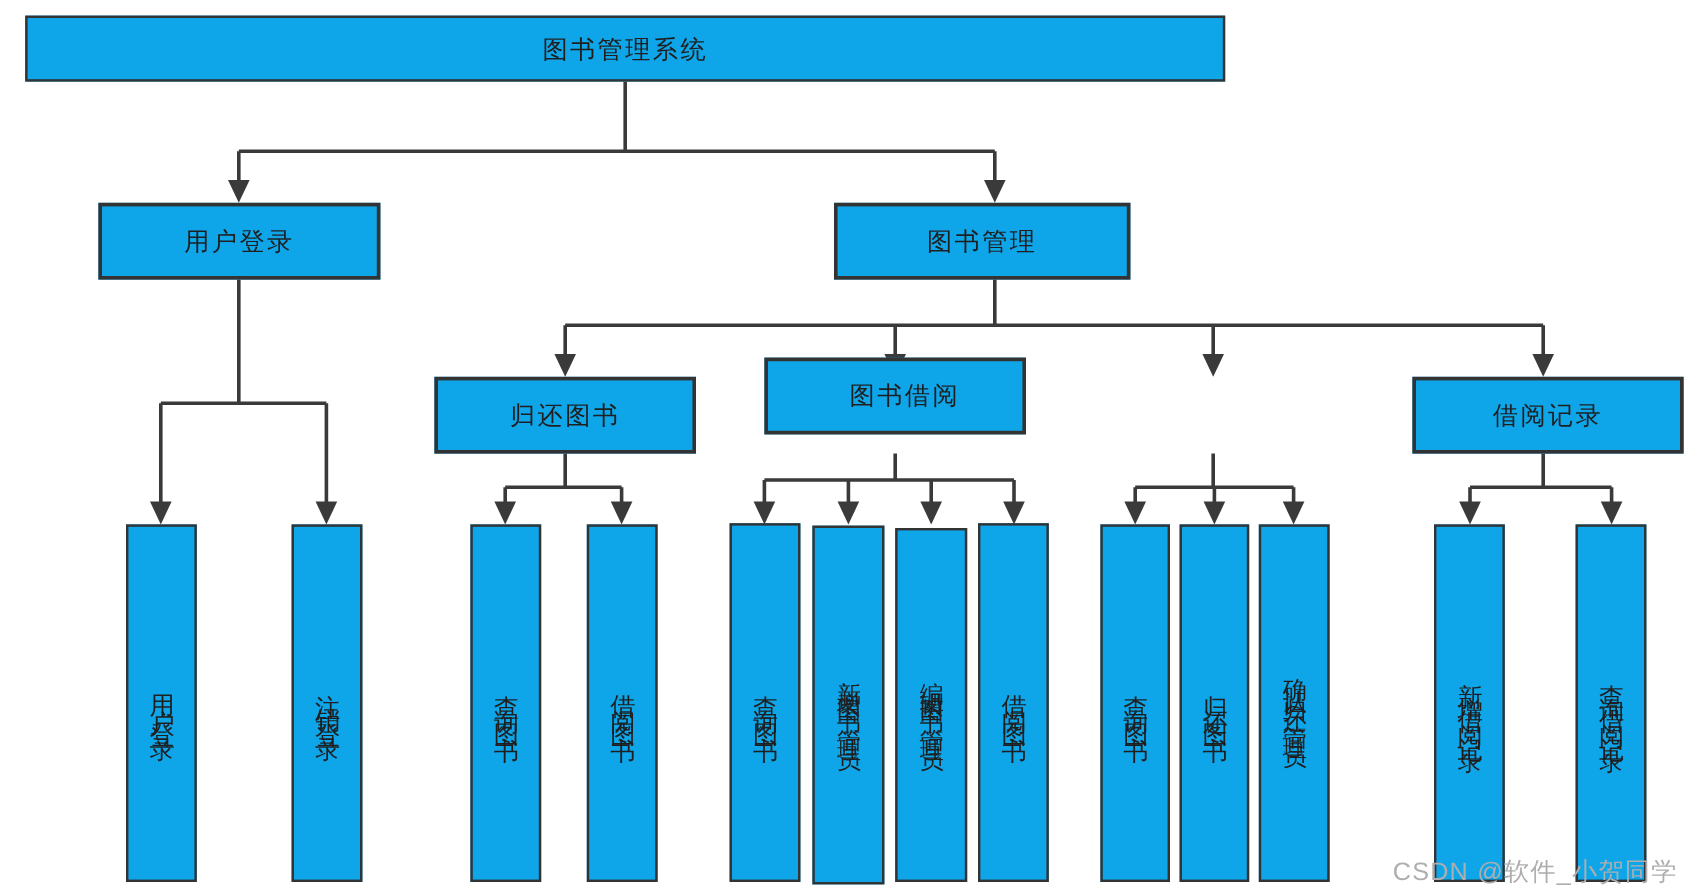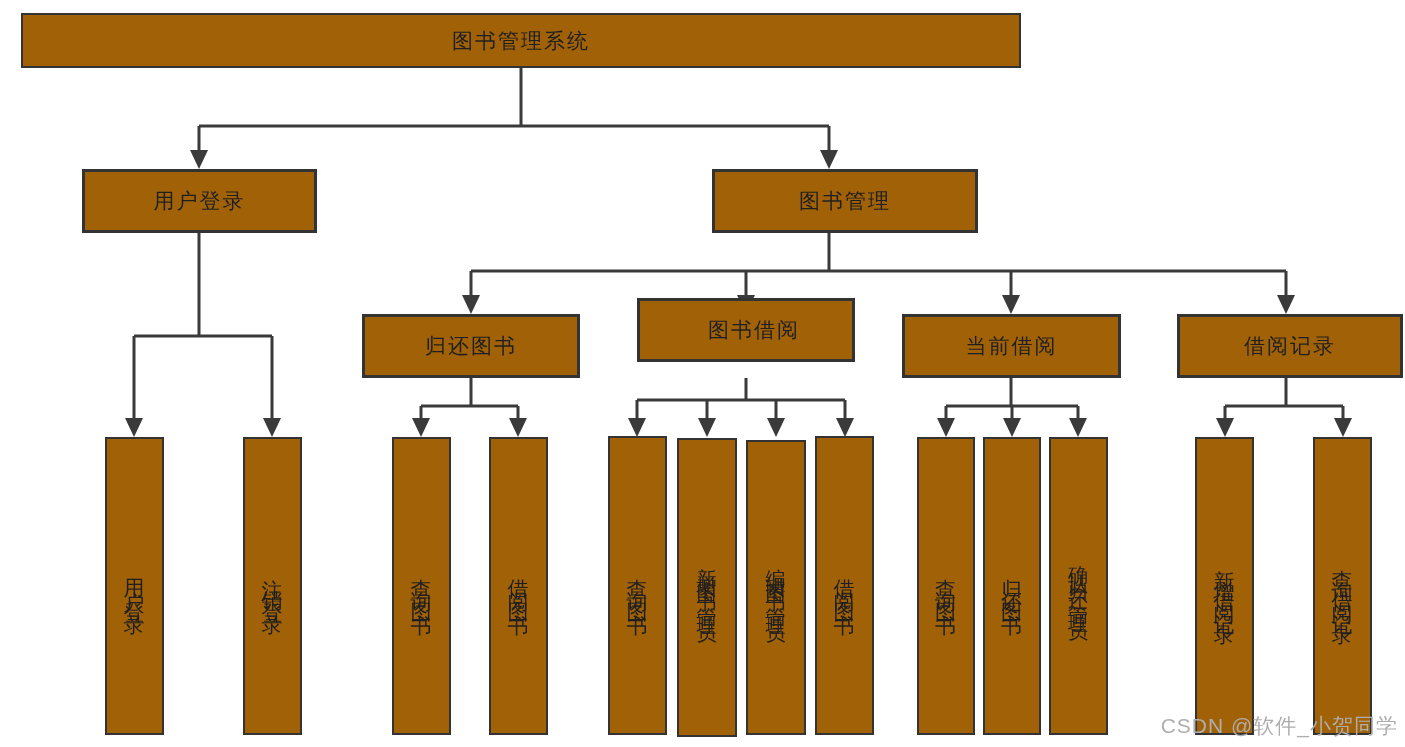--- a/index.html
+++ b/index.html
@@ -18,21 +18,21 @@
   .connectors {
     position: absolute;
     left: 0;
     top: 0;
     width: 1405px;
     height: 747px;
     z-index: 1;
   }
   .node {
     position: absolute;
-    background: #a16207;
+    background: #0ea5e9;
     border: 3px solid #333333;
     box-sizing: border-box;
     display: flex;
     align-items: center;
     justify-content: center;
     color: #1f1f1f;
     font-size: 21px;
     letter-spacing: 2px;
     z-index: 2;
   }
@@ -115,32 +115,29 @@
     </g>
   </svg>
 
   <div class="node root" style="left:21px; top:13px; width:1000px; height:55px;">
     <span>图书管理系统</span>
   </div>
 
   <div class="node" style="left:82px; top:169px; width:235px; height:64px;">
     <span>用户登录</span>
   </div>
-  <div class="node" style="left:712px; top:169px; width:266px; height:64px;">
+  <div class="node" style="left:695px; top:169px; width:247px; height:64px;">
     <span>图书管理</span>
   </div>
 
   <div class="node" style="left:362px; top:314px; width:218px; height:64px;">
     <span>归还图书</span>
   </div>
   <div class="node" style="left:637px; top:298px; width:218px; height:64px;padding-left:16px;">
     <span>图书借阅</span>
-  </div>
-  <div class="node" style="left:902px; top:314px; width:219px; height:64px;">
-    <span>当前借阅</span>
   </div>
   <div class="node" style="left:1177px; top:314px; width:226px; height:64px;">
     <span>借阅记录</span>
   </div>
 
   <div class="node leaf" style="left:105px; top:437px; width:59px; height:298px;">
     <span class="vtext">用户登录</span>
   </div>
   <div class="node leaf" style="left:243px; top:437px; width:59px; height:298px;">
     <span class="vtext">注销登录</span>

